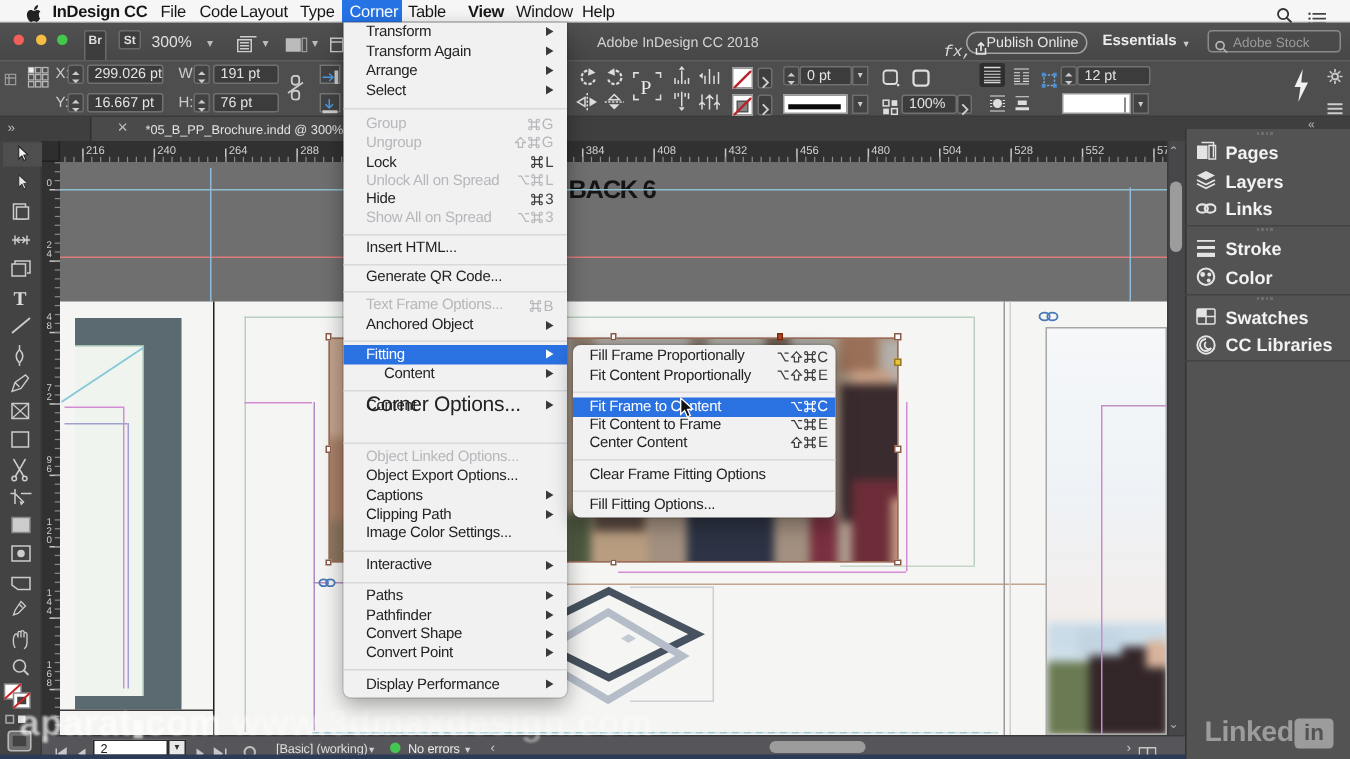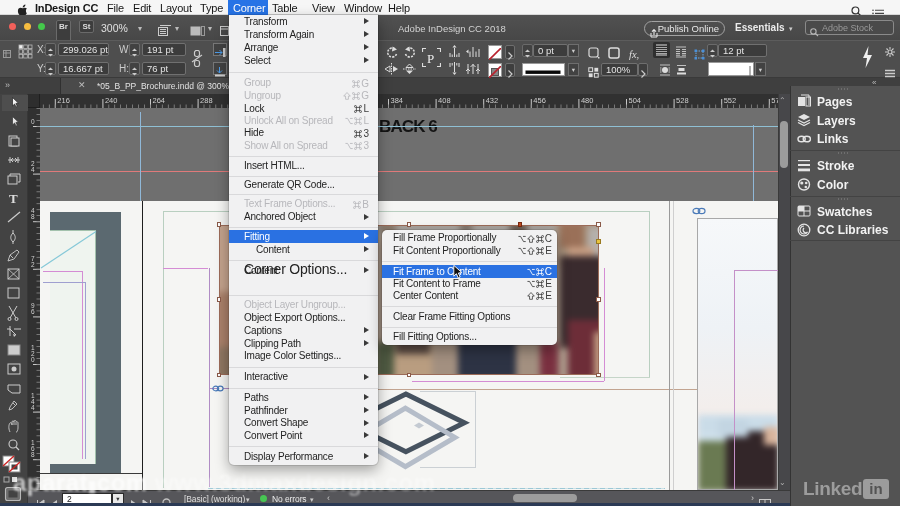--- a/index.html
+++ b/index.html
@@ -9,26 +9,26 @@
 </style></head><body>
 
 <div class="a" style="left:0;top:0;width:900px;height:15px;background:#f6f6f6;border-bottom:1px solid #d8d8d8"></div>
 <div class="a" style="left:17px;top:2px"><svg style="" width="11" height="12" viewBox="0 0 11 12">
       <path d="M8.4,0.4 C8.5,1.2 8.2,2 7.7,2.6 C7.2,3.2 6.4,3.6 5.7,3.6 C5.6,2.8 6,2 6.4,1.5 C6.9,0.9 7.8,0.5 8.4,0.4 Z" fill="#222"></path>
       <path d="M8.9,6.6 C8.9,5.3 9.9,4.6 9.9,4.6 C9.9,4.6 9.2,3.7 7.9,3.7 C6.9,3.7 6.3,4.2 5.7,4.2 C5.1,4.2 4.4,3.7 3.5,3.7 C2.2,3.7 0.9,4.8 0.9,6.9 C0.9,9.1 2.5,11.6 3.7,11.6 C4.3,11.6 4.7,11.2 5.6,11.2 C6.4,11.2 6.7,11.6 7.4,11.6 C8.6,11.6 9.8,9.4 9.8,9.4 C9.8,9.4 8.9,8.5 8.9,6.6 Z" fill="#222"></path>
     </svg></div>
 <div class="a" style="left:228px;top:0;width:40px;height:15px;background:#2673e6"></div>
 <div class="a" style="left:35px;top:1.5px;font-size:11px;letter-spacing:-0.2px;font-weight:bold;color:#161616">InDesign CC</div>
 <div class="a" style="left:107px;top:1.5px;font-size:11px;letter-spacing:-0.2px;font-weight:normal;color:#161616">File</div>
-<div class="a" style="left:133px;top:1.5px;font-size:11px;letter-spacing:-0.2px;font-weight:normal;color:#161616">Edit</div>
+<div class="a" style="left:133px;top:1.5px;font-size:11px;letter-spacing:-0.2px;font-weight:normal;color:#161616">Code</div>
 <div class="a" style="left:160px;top:1.5px;font-size:11px;letter-spacing:-0.2px;font-weight:normal;color:#161616">Layout</div>
 <div class="a" style="left:200px;top:1.5px;font-size:11px;letter-spacing:-0.2px;font-weight:normal;color:#161616">Type</div>
 <div class="a" style="left:233px;top:1.5px;font-size:11px;letter-spacing:-0.2px;font-weight:normal;color:#fff">Corner</div>
 <div class="a" style="left:272px;top:1.5px;font-size:11px;letter-spacing:-0.2px;font-weight:normal;color:#161616">Table</div>
-<div class="a" style="left:312px;top:1.5px;font-size:11px;letter-spacing:-0.2px;font-weight:normal;color:#161616">View</div>
+<div class="a" style="left:312px;top:1.5px;font-size:11px;letter-spacing:-0.2px;font-weight:bold;color:#161616">View</div>
 <div class="a" style="left:344px;top:1.5px;font-size:11px;letter-spacing:-0.2px;font-weight:normal;color:#161616">Window</div>
 <div class="a" style="left:388px;top:1.5px;font-size:11px;letter-spacing:-0.2px;font-weight:normal;color:#161616">Help</div>
 <div class="a" style="left:851px;top:3px"><svg style="" width="11" height="11" viewBox="0 0 11 11">
       <circle cx="4.4" cy="4.4" r="3.4" fill="none" stroke="#333" stroke-width="1.2"></circle>
       <path d="M6.9,6.9 L10,10" stroke="#333" stroke-width="1.3"></path>
     </svg></div>
 <div class="a" style="left:872px;top:4px"><svg style="" width="13" height="9" viewBox="0 0 13 9">
       <circle cx="1" cy="1.2" r="0.8" fill="#444"></circle>
       <circle cx="1" cy="4.4" r="0.8" fill="#444"></circle>
       <circle cx="1" cy="7.6" r="0.8" fill="#444"></circle>
@@ -183,21 +183,21 @@
       <rect x="2.5" y="3.5" width="35" height="3.4" fill="#0a0a0a"></rect>
     </svg></div>
 <div class="a" style="left:568px;top:63px;width:11px;height:13px;background:#424242;border:1px solid #6e6e6e;color:#ccc;font-size:6.5px;text-align:center;line-height:12px">▾</div>
 <div class="a" style="left:588px;top:45px"><svg style="" width="12" height="12" viewBox="0 0 12 12">
       <rect x="1" y="1" width="9" height="9" rx="2" fill="none" stroke="#ddd" stroke-width="1.2"></rect>
       <rect x="10" y="10" width="1.5" height="1.5" fill="#ddd"></rect>
     </svg></div>
 <div class="a" style="left:608px;top:45px"><svg style="" width="12" height="12" viewBox="0 0 12 12">
       <rect x="1" y="1" width="10" height="10" rx="2" fill="none" stroke="#ddd" stroke-width="1.5"></rect>
     </svg></div>
-<div class="a" style="left:629px;top:49px;font-size:10.5px;font-style:italic;color:#ddd;font-family:Liberation Serif, serif">fx,</div>
+<div class="a" style="left:629px;top:29px;font-size:10.5px;font-style:italic;color:#ddd;font-family:Liberation Mono, monospace">fx,</div>
 <div class="a" style="left:588px;top:64px"><svg style="" width="11" height="11" viewBox="0 0 11 11">
       <rect x="0.8" y="0.8" width="3.8" height="3.8" fill="none" stroke="#ddd"></rect>
       <rect x="6.4" y="0.8" width="3.8" height="3.8" fill="#ddd"></rect>
       <rect x="0.8" y="6.4" width="3.8" height="3.8" fill="#ddd"></rect>
       <rect x="6.4" y="6.4" width="3.8" height="3.8" fill="none" stroke="#ddd"></rect>
     </svg></div>
 <div class="a" style="left:601px;top:63px;width:37px;height:13px;background:#3c3c3c;border:1px solid #707070;border-radius:2px;color:#e4e4e4;font-size:9.5px;line-height:11.5px;padding-left:4px;text-align:left">100%</div>
 <div class="a" style="left:638px;top:63px;width:10px;height:13px;background:#3e3e3e;border:1px solid #6e6e6e;border-radius:2px;text-align:center"><svg width="5" height="8" viewBox="0 0 5 8" style="margin-top:3px">
       <path d="M0.5,0.5 L4,4 L0.5,7.5" fill="none" stroke="#ccc" stroke-width="1.2"></path>
     </svg></div>
@@ -821,21 +821,21 @@
 <div class="a" style="left:244px;top:211.3px;font-size:10px;letter-spacing:-0.2px;color:#232323;white-space:nowrap">Anchored Object</div>
 <div class="a" style="left:364px;top:213.5px;width:0;height:0;border-left:5px solid #3a3a3a;border-top:3.6px solid transparent;border-bottom:3.6px solid transparent"></div>
 <div class="a" style="left:229px;top:229.8px;width:149px;height:13.2px;background:#2a71e2"></div>
 <div class="a" style="left:244px;top:230.60000000000002px;font-size:10px;letter-spacing:-0.2px;color:#fff;white-space:nowrap">Fitting</div>
 <div class="a" style="left:364px;top:232.8px;width:0;height:0;border-left:5px solid #fff;border-top:3.6px solid transparent;border-bottom:3.6px solid transparent"></div>
 <div class="a" style="left:256px;top:244.10000000000002px;font-size:10px;letter-spacing:-0.2px;color:#232323;white-space:nowrap">Content</div>
 <div class="a" style="left:364px;top:246.3px;width:0;height:0;border-left:5px solid #3a3a3a;border-top:3.6px solid transparent;border-bottom:3.6px solid transparent"></div>
 <div class="a" style="left:244px;top:265.0px;font-size:10px;letter-spacing:-0.2px;color:#232323;white-space:nowrap">Content</div>
 <div class="a" style="left:364px;top:267.2px;width:0;height:0;border-left:5px solid #3a3a3a;border-top:3.6px solid transparent;border-bottom:3.6px solid transparent"></div>
 <div class="a" style="left:244px;top:261px;font-size:14px;letter-spacing:-0.2px;color:#232323;white-space:nowrap">Corner Options...</div>
-<div class="a" style="left:244px;top:299.2px;font-size:10px;letter-spacing:-0.2px;color:#b7b7bb;white-space:nowrap">Object Layer Ungroup...</div>
+<div class="a" style="left:244px;top:299.2px;font-size:10px;letter-spacing:-0.2px;color:#b7b7bb;white-space:nowrap">Object Linked Options...</div>
 <div class="a" style="left:244px;top:312.0px;font-size:10px;letter-spacing:-0.2px;color:#232323;white-space:nowrap">Object Export Options...</div>
 <div class="a" style="left:244px;top:324.8px;font-size:10px;letter-spacing:-0.2px;color:#232323;white-space:nowrap">Captions</div>
 <div class="a" style="left:364px;top:327.0px;width:0;height:0;border-left:5px solid #3a3a3a;border-top:3.6px solid transparent;border-bottom:3.6px solid transparent"></div>
 <div class="a" style="left:244px;top:337.59999999999997px;font-size:10px;letter-spacing:-0.2px;color:#232323;white-space:nowrap">Clipping Path</div>
 <div class="a" style="left:364px;top:339.79999999999995px;width:0;height:0;border-left:5px solid #3a3a3a;border-top:3.6px solid transparent;border-bottom:3.6px solid transparent"></div>
 <div class="a" style="left:244px;top:350.4px;font-size:10px;letter-spacing:-0.2px;color:#232323;white-space:nowrap">Image Color Settings...</div>
 <div class="a" style="left:244px;top:371.3px;font-size:10px;letter-spacing:-0.2px;color:#232323;white-space:nowrap">Interactive</div>
 <div class="a" style="left:364px;top:373.5px;width:0;height:0;border-left:5px solid #3a3a3a;border-top:3.6px solid transparent;border-bottom:3.6px solid transparent"></div>
 <div class="a" style="left:244px;top:391.7px;font-size:10px;letter-spacing:-0.2px;color:#232323;white-space:nowrap">Paths</div>
 <div class="a" style="left:364px;top:393.9px;width:0;height:0;border-left:5px solid #3a3a3a;border-top:3.6px solid transparent;border-bottom:3.6px solid transparent"></div>

